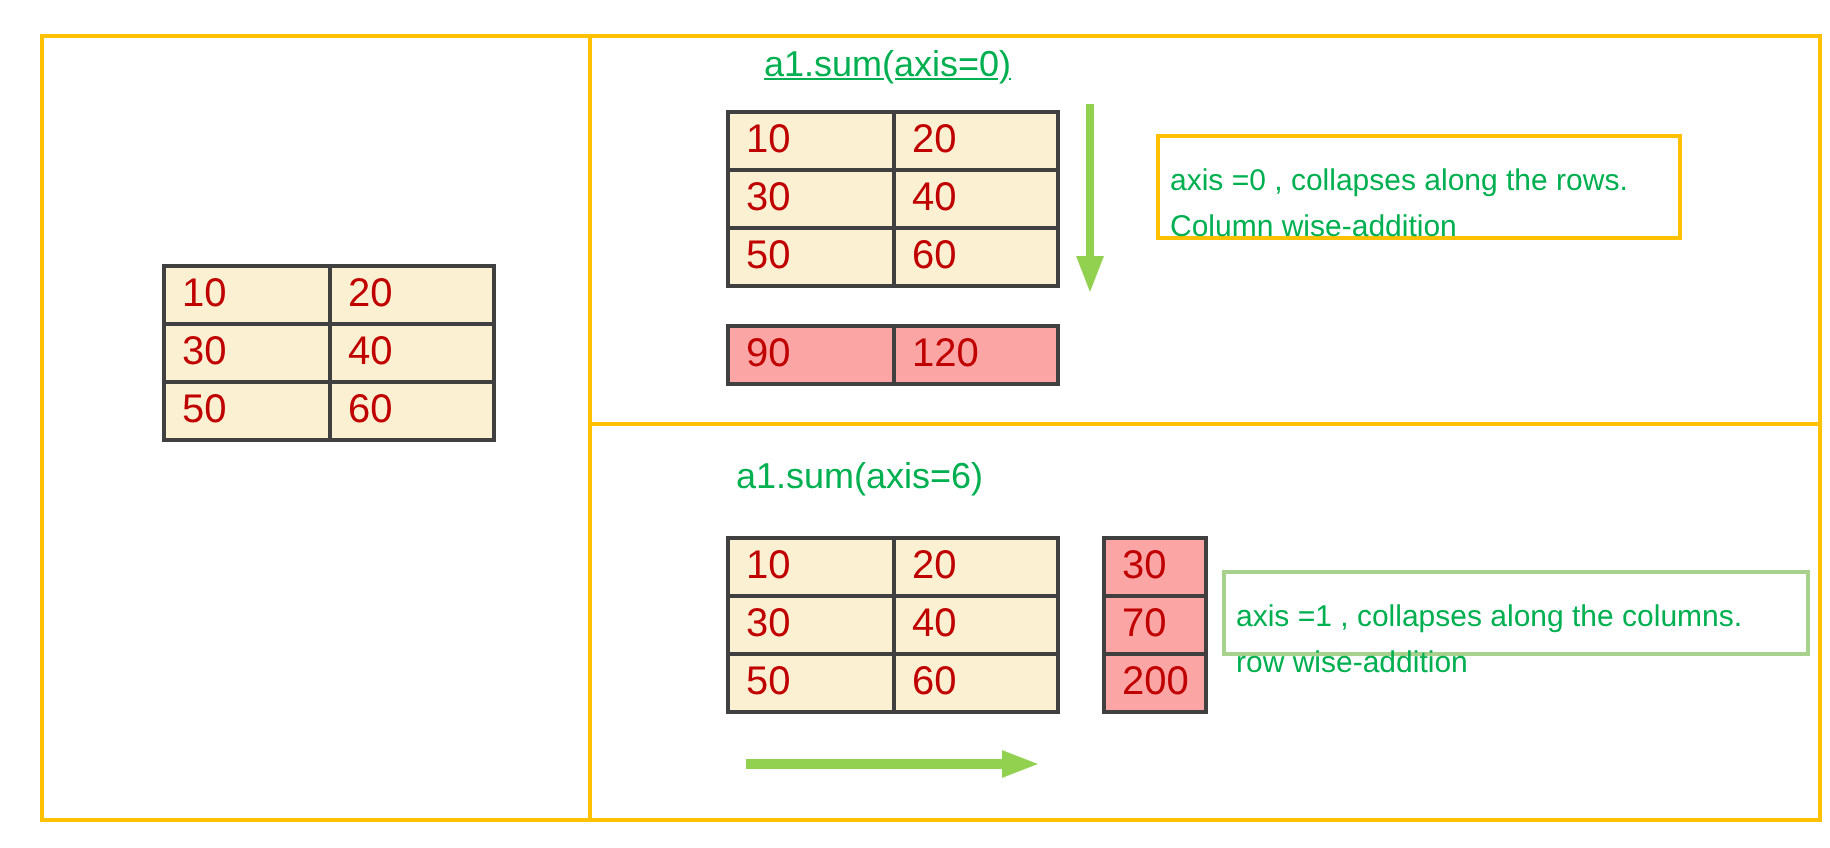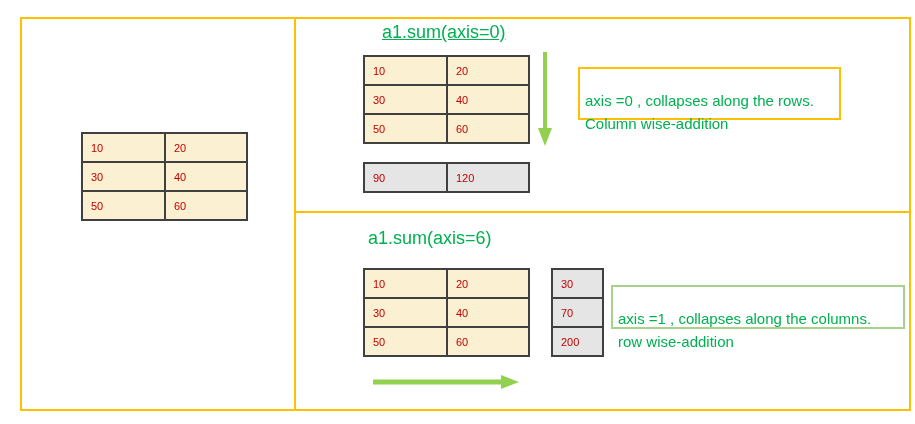--- a/index.html
+++ b/index.html
@@ -19,34 +19,34 @@
   .sec-title { position:absolute; font-size:18px; color:#00B050; }
   #title-axis0 { left:382px; top:22px;text-decoration:underline; }
   #title-axis1 { left:368px; top:228px; }
 
   .tbl {
     position:absolute; display:grid; background:#404040;
     padding:2px; gap:2px; grid-template-columns:81px 80px; grid-auto-rows:27px;
   }
   .tbl.one-col { grid-template-columns:49px; }
   .cell {
-    background:#FBF0D1; color:#C00000; font-size:11px;
+    background:#FBF0D1; color:#C00000; font-size:20px;
     display:flex; align-items:center; padding-left:8px;
   }
-  .cell.green { background:#e5e5e5; }
+  .cell.green { background:#fca5a5; }
 
   #tbl-a1    { left:81px;  top:132px; }
   #tbl-axis0 { left:363px; top:55px; }
   #row-axis0 { left:363px; top:162px; }
   #tbl-axis1 { left:363px; top:268px; }
   #col-axis1 { left:551px; top:268px; }
 
   .ann {
     position:absolute; color:#00B050; font-size:15px; line-height:23px;
-    padding:20px 5px; white-space:nowrap; background:#ffffff;
+    padding:10px 5px; white-space:nowrap; background:#ffffff;
   }
   #ann-axis0 { left:578px; top:67px;  width:263px; height:53px; border:2px solid #FFC000; }
   #ann-axis1 { left:611px; top:285px; width:294px; height:43px; border:2px solid #A9D18E; }
 
   .arrow { position:absolute; }
   #arrow-down  { left:536px; top:51px; }
   #arrow-right { left:372px; top:374px; }
 </style>
 </head>
 <body>

